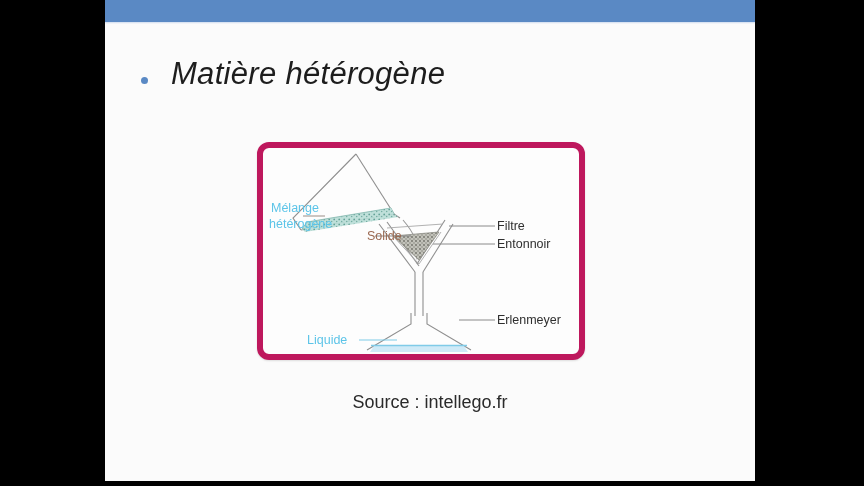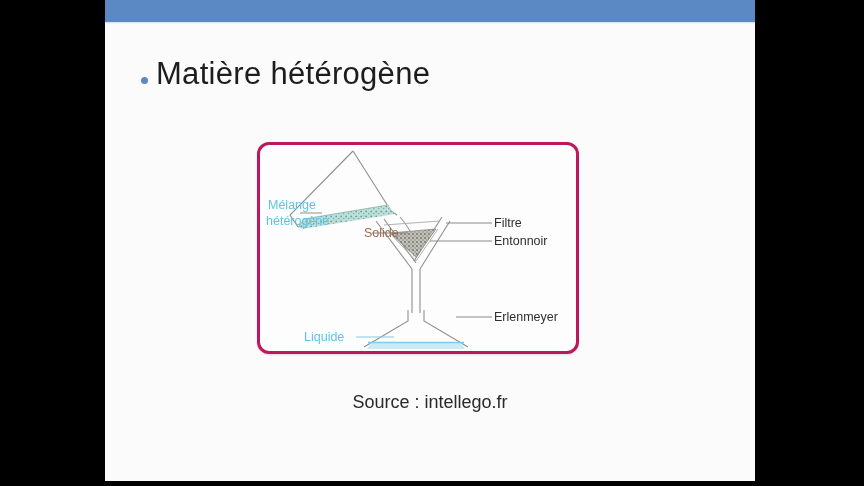--- a/index.html
+++ b/index.html
@@ -7,28 +7,28 @@
   #frame{position:relative;width:864px;height:486px;background:#000;}
 
   
   #slide{position:absolute;left:105px;top:0px;width:650px;height:481px;
          background:#fbfbfb;overflow:hidden;}
   #topbar{position:absolute;left:0;top:0;width:650px;height:22px;background:#5a89c4;}
   #topbar-edge{position:absolute;left:0;top:22px;width:650px;height:2px;
                background:linear-gradient(to bottom,#cfdcef,#fbfbfb);}
 
   
-  #title-row{position:absolute;left:36px;top:56px;display:flex;align-items:center;gap:8px;}
+  #title-row{position:absolute;left:36px;top:56px;display:flex;align-items:center;gap:23px;font-style:italic;}
   #title-bullet{width:7px;height:7px;border-radius:50%;background:#5a89c4;flex:0 0 auto;
                 position:relative;top:6px;}
   #title-text{font-size:31px;color:#1d1d1d;letter-spacing:.3px;white-space:nowrap;}
 
   
   #card{position:absolute;left:152px;top:142px;width:316px;height:206px;
-        background:#fdfdfd;border:3px solid #be185d;border-radius:12px;
+        background:#fdfdfd;border:6px solid #be185d;border-radius:12px;
         box-shadow:0 1px 2px rgba(0,0,0,.12);overflow:hidden;}
   #card svg{display:block;}
 
   
   #reflection{position:absolute;left:152px;top:349px;width:316px;height:46px;
               overflow:hidden;opacity:.30;
               -webkit-mask-image:linear-gradient(to bottom,rgba(0,0,0,.85),rgba(0,0,0,0));
               mask-image:linear-gradient(to bottom,rgba(0,0,0,.85),rgba(0,0,0,0));}
   #reflection .inner{transform:scaleY(-1);transform-origin:top left;
                      position:absolute;left:0;top:46px;width:316px;height:206px;}

